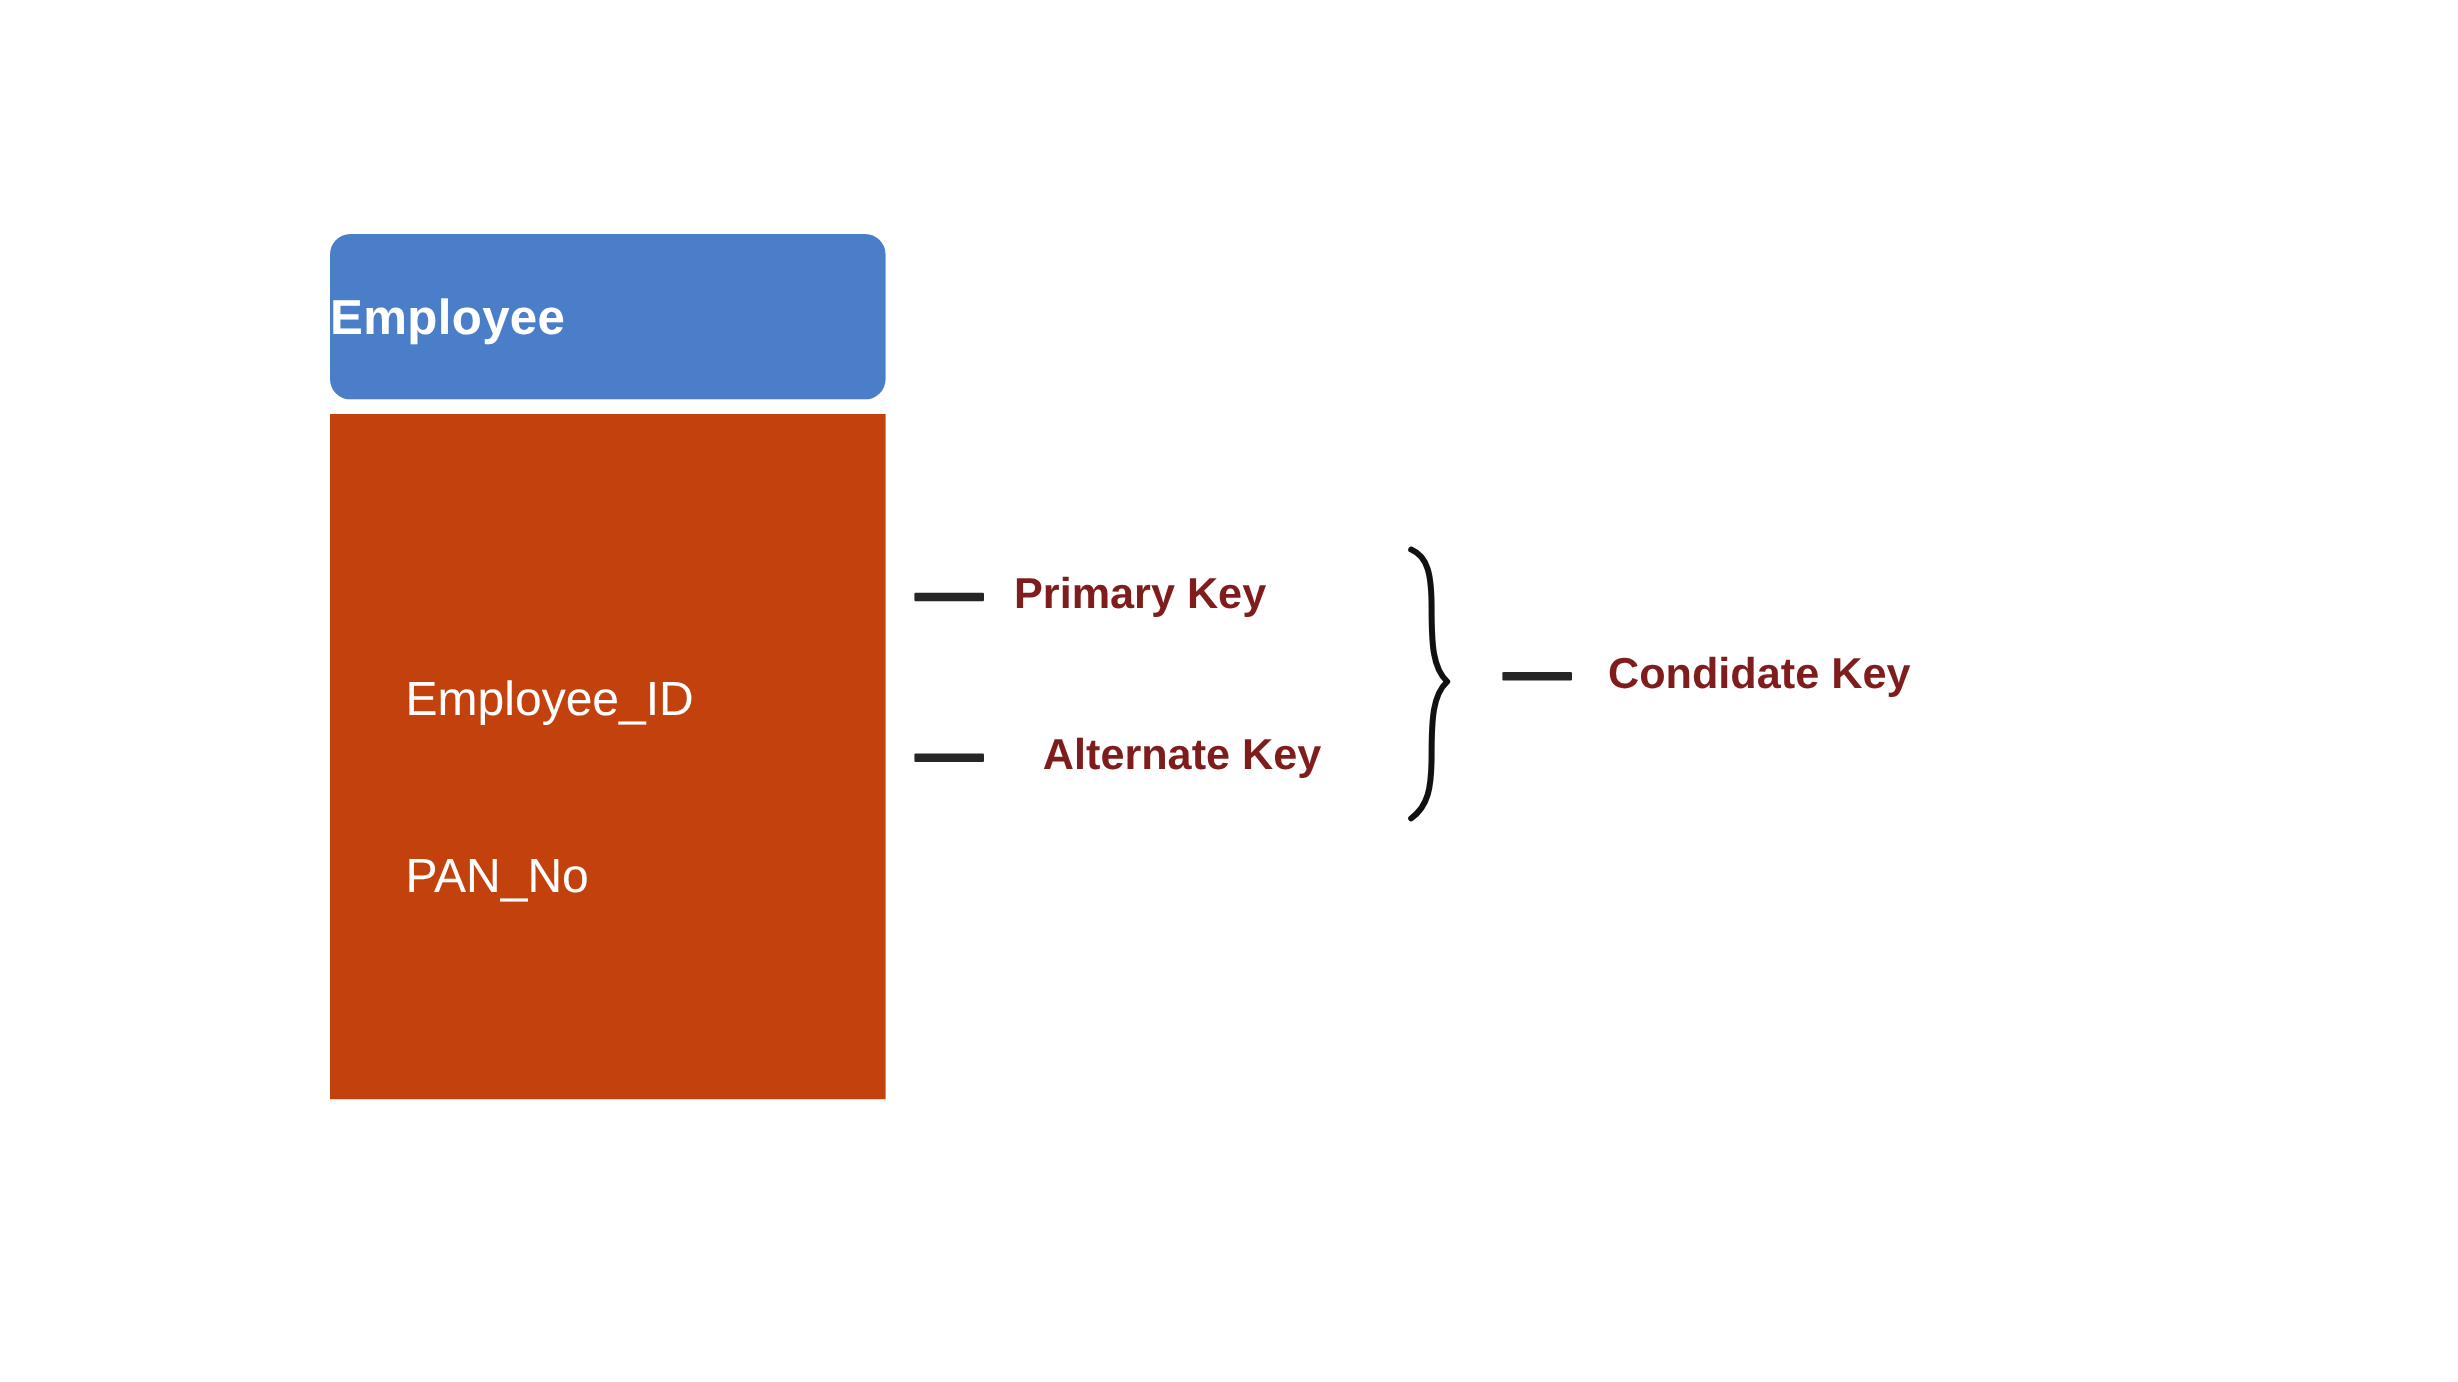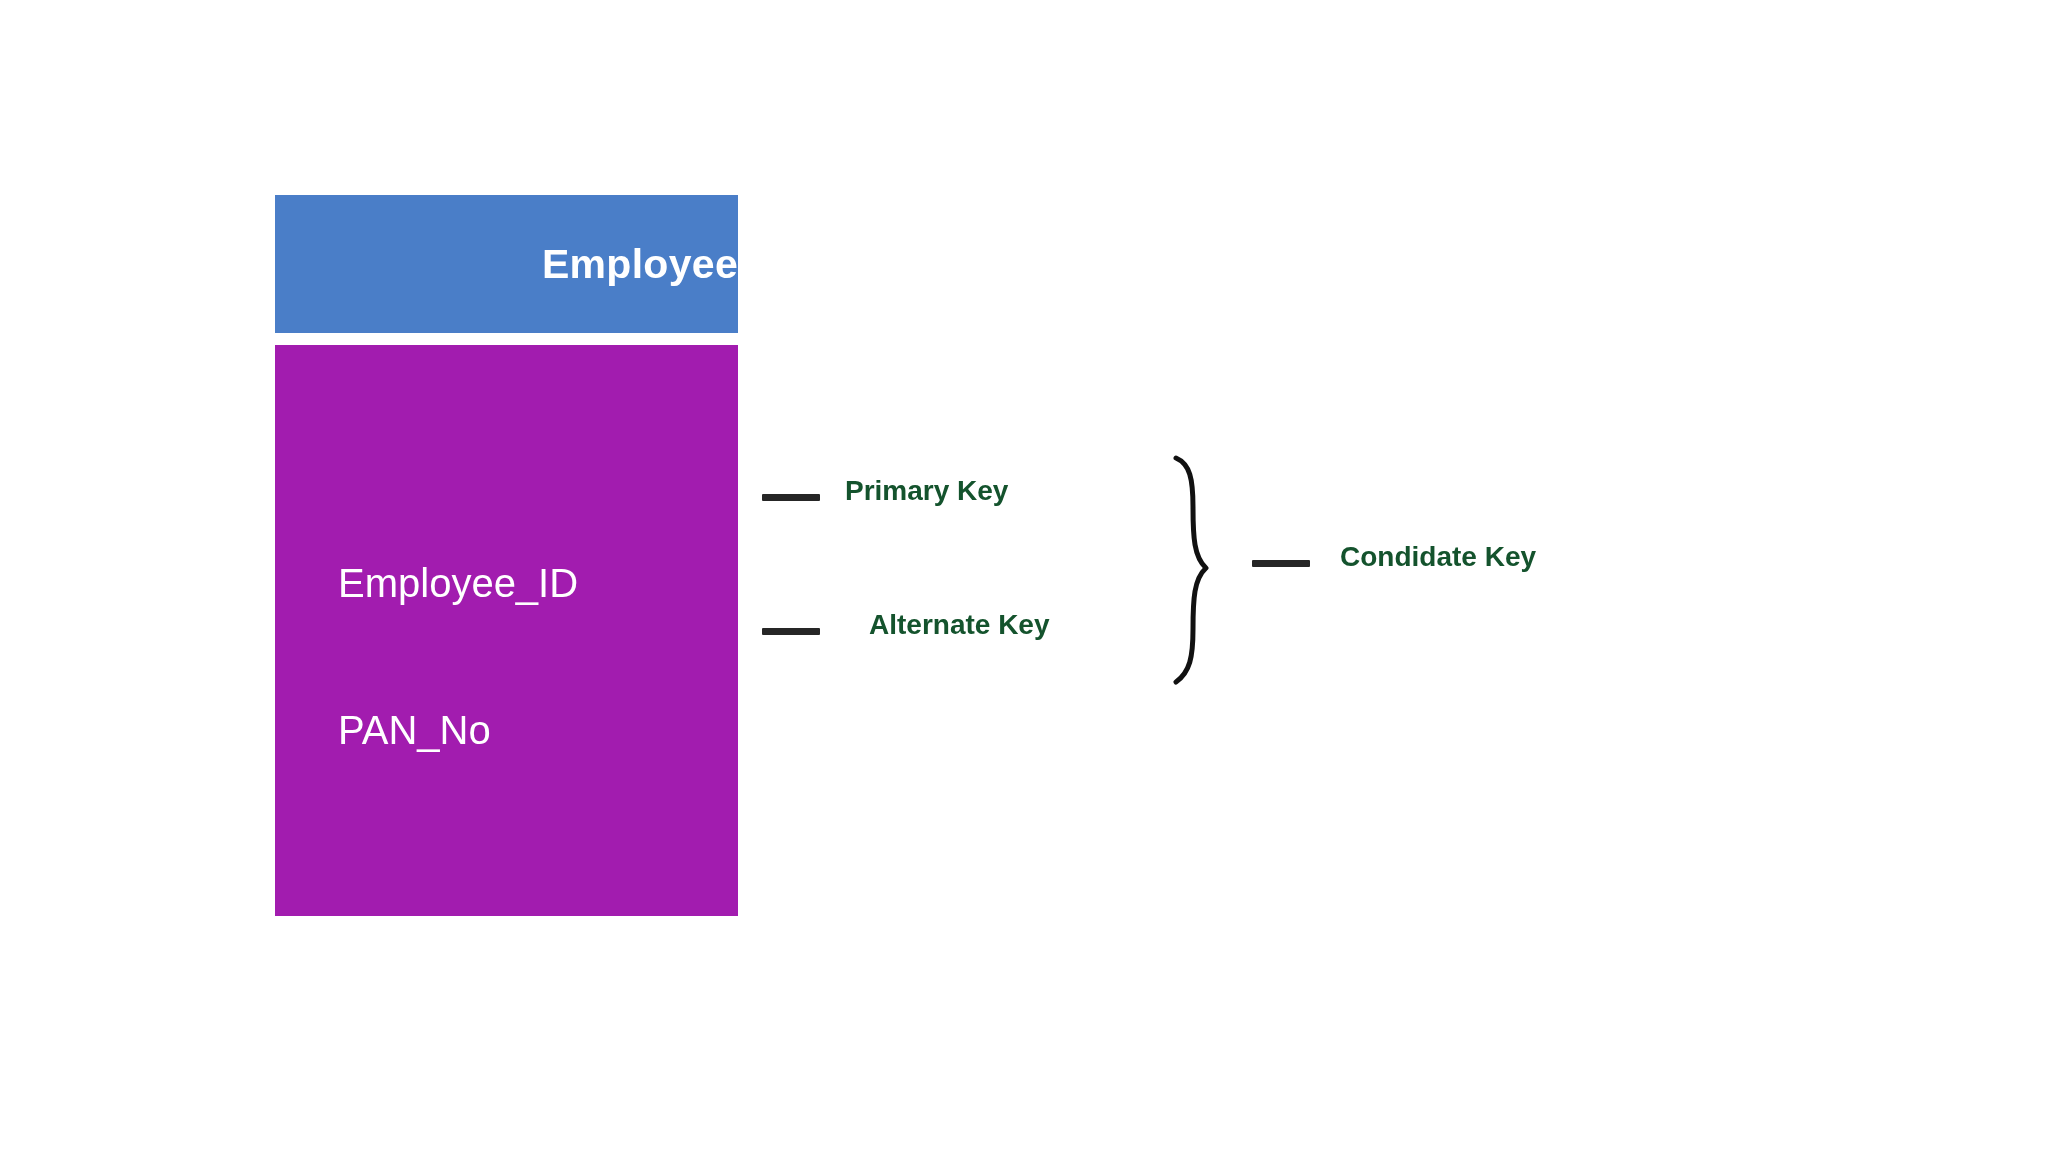--- a/index.html
+++ b/index.html
@@ -31,21 +31,22 @@
   .entity-header {
     position: absolute;
     left: 0;
     top: 0;
     width: 100%;
     height: 138px;
     background: #4a7ec8;
     box-sizing: border-box;
     display: flex;
     align-items: center;
-    justify-content: flex-end;
+    justify-content: flex-start;
+    border-radius: 17px;
   }
 
   .entity-title {
     color: #ffffff;
     font-size: 41px;
     font-weight: bold;
     letter-spacing: 0.3px;
     font-family: "Liberation Sans", sans-serif;
     line-height: 1;
   }
@@ -58,21 +59,21 @@
     height: 12px;
     background: #ffffff;
   }
 
   .entity-body {
     position: absolute;
     left: 0;
     top: 150px;
     width: 100%;
     height: 571px;
-    background: #a21caf;
+    background: #c2410c;
   }
 
   .attribute {
     position: absolute;
     left: 63px;
     color: #ffffff;
     font-size: 40px;
     font-weight: normal;
     font-family: "Liberation Sans", sans-serif;
     line-height: 1;
@@ -88,22 +89,22 @@
     background: #262626;
     border-radius: 1px;
   }
   .dash-primary   { left: 762px;  top: 494px; width: 58px; }
   .dash-alternate { left: 762px;  top: 628px; width: 58px; }
   .dash-candidate { left: 1252px; top: 560px; width: 58px; }
 
   
   .key-label {
     position: absolute;
-    color: #14532d;
-    font-size: 28px;
+    color: #7f1d1d;
+    font-size: 36px;
     font-weight: bold;
     font-family: "Liberation Sans", sans-serif;
     line-height: 1;
     white-space: nowrap;
   }
   .key-primary   { left: 845px;  top: 477px; }
   .key-alternate { left: 845px;  top: 611px; margin-left: 24px; }
   .key-candidate { left: 1340px; top: 543px; }
 
   

